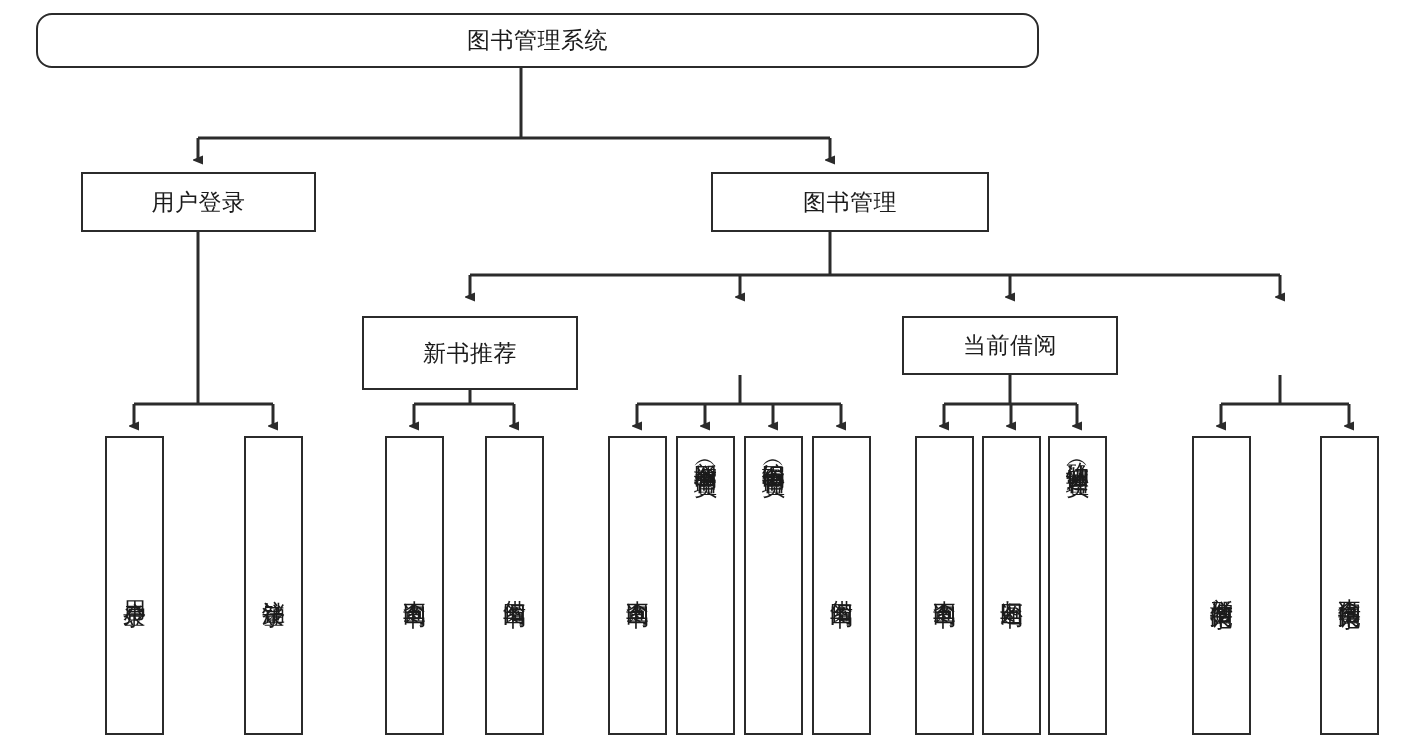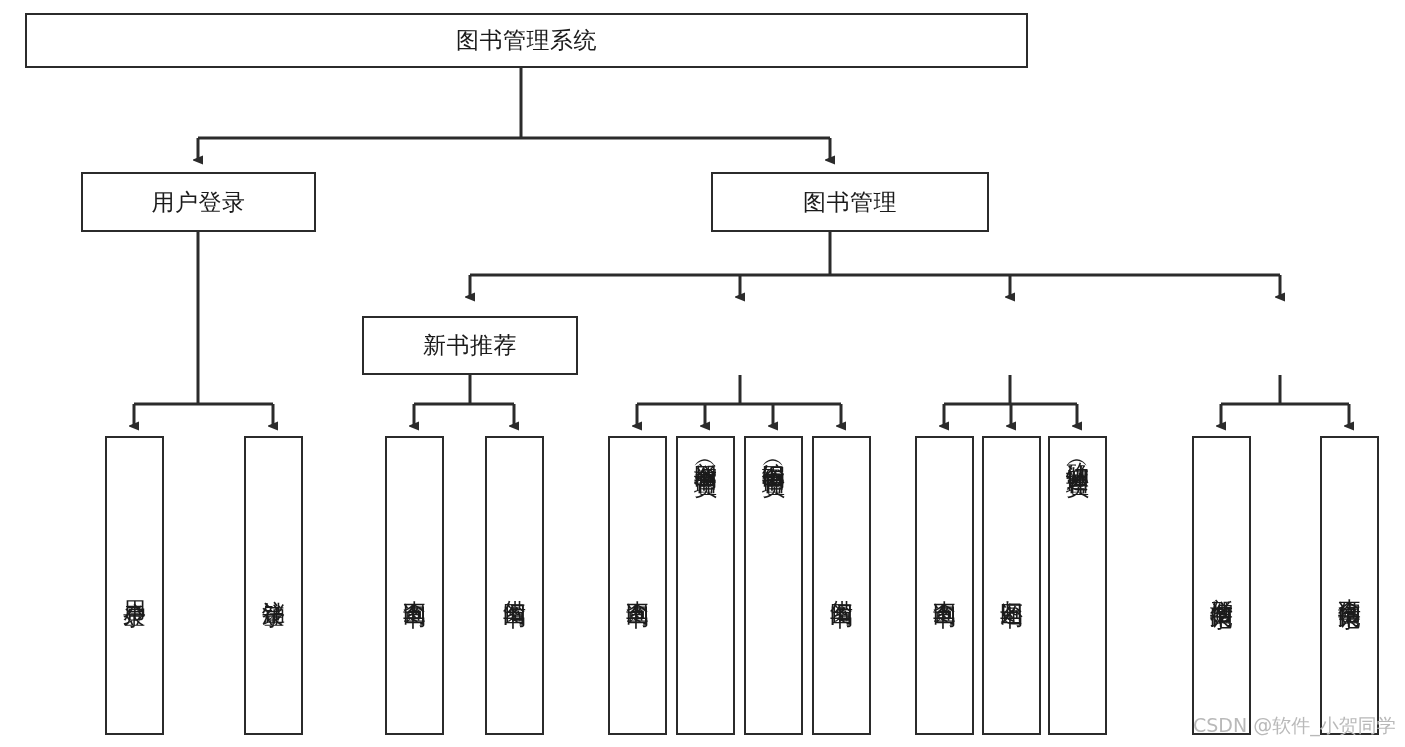--- a/index.html
+++ b/index.html
@@ -117,33 +117,36 @@
       <path d="M1011,404 L1011,426" marker-end="url(#arrow)"></path>
       <path d="M1077,404 L1077,426" marker-end="url(#arrow)"></path>
 
       <path d="M1280,375 L1280,404"></path>
       <path d="M1221,404 L1349,404"></path>
       <path d="M1221,404 L1221,426" marker-end="url(#arrow)"></path>
       <path d="M1349,404 L1349,426" marker-end="url(#arrow)"></path>
     </g>
   </svg>
 
-  <div class="node root horiz" style="left:25px; top:13px; width:1003px; height:55px;">
+  <div class="node root horiz" style="left:36px; top:13px; width:1003px; height:55px;border-radius:16px;">
     <span class="label">图书管理系统</span>
   </div>
 
   <div class="node horiz" style="left:81px; top:172px; width:235px; height:60px;">
     <span class="label">用户登录</span>
   </div>
   <div class="node horiz" style="left:711px; top:172px; width:278px; height:60px;">
     <span class="label">图书管理</span>
   </div>
 
-  <div class="node horiz" style="left:362px; top:316px; width:216px; height:59px;text-align:right;">
+  <div class="node horiz" style="left:362px; top:316px; width:216px; height:74px;text-align:right;">
     <span class="label">新书推荐</span>
+  </div>
+  <div class="node horiz" style="left:902px; top:316px; width:216px; height:59px;">
+    <span class="label">当前借阅</span>
   </div>
 
   <div class="node leaf" style="left:105px; top:436px; width:59px; height:299px;">
     <span class="label">用户登录</span>
   </div>
   <div class="node leaf" style="left:244px; top:436px; width:59px; height:299px;">
     <span class="label">注销登录</span>
   </div>
 
   <div class="node leaf" style="left:385px; top:436px; width:59px; height:299px;">
@@ -176,15 +179,14 @@
     <span class="label">确认归还（管理员）</span>
   </div>
 
   <div class="node leaf" style="left:1192px; top:436px; width:59px; height:299px;">
     <span class="label">新增借阅记录</span>
   </div>
   <div class="node leaf" style="left:1320px; top:436px; width:59px; height:299px;">
     <span class="label">查询借阅记录</span>
   </div>
 
-  <div id="watermark">CSDN @软件_小贺同学</div>
 
 </div>
 
 </body></html>

